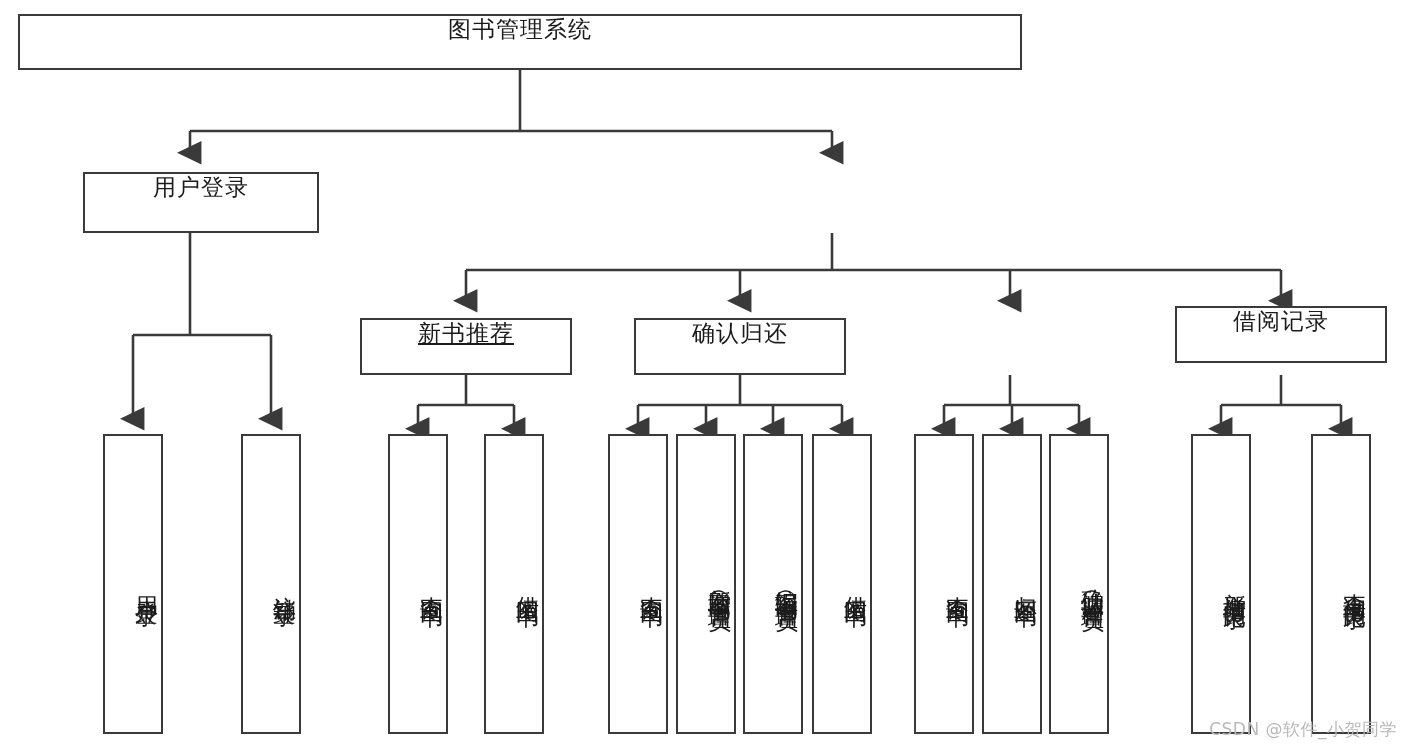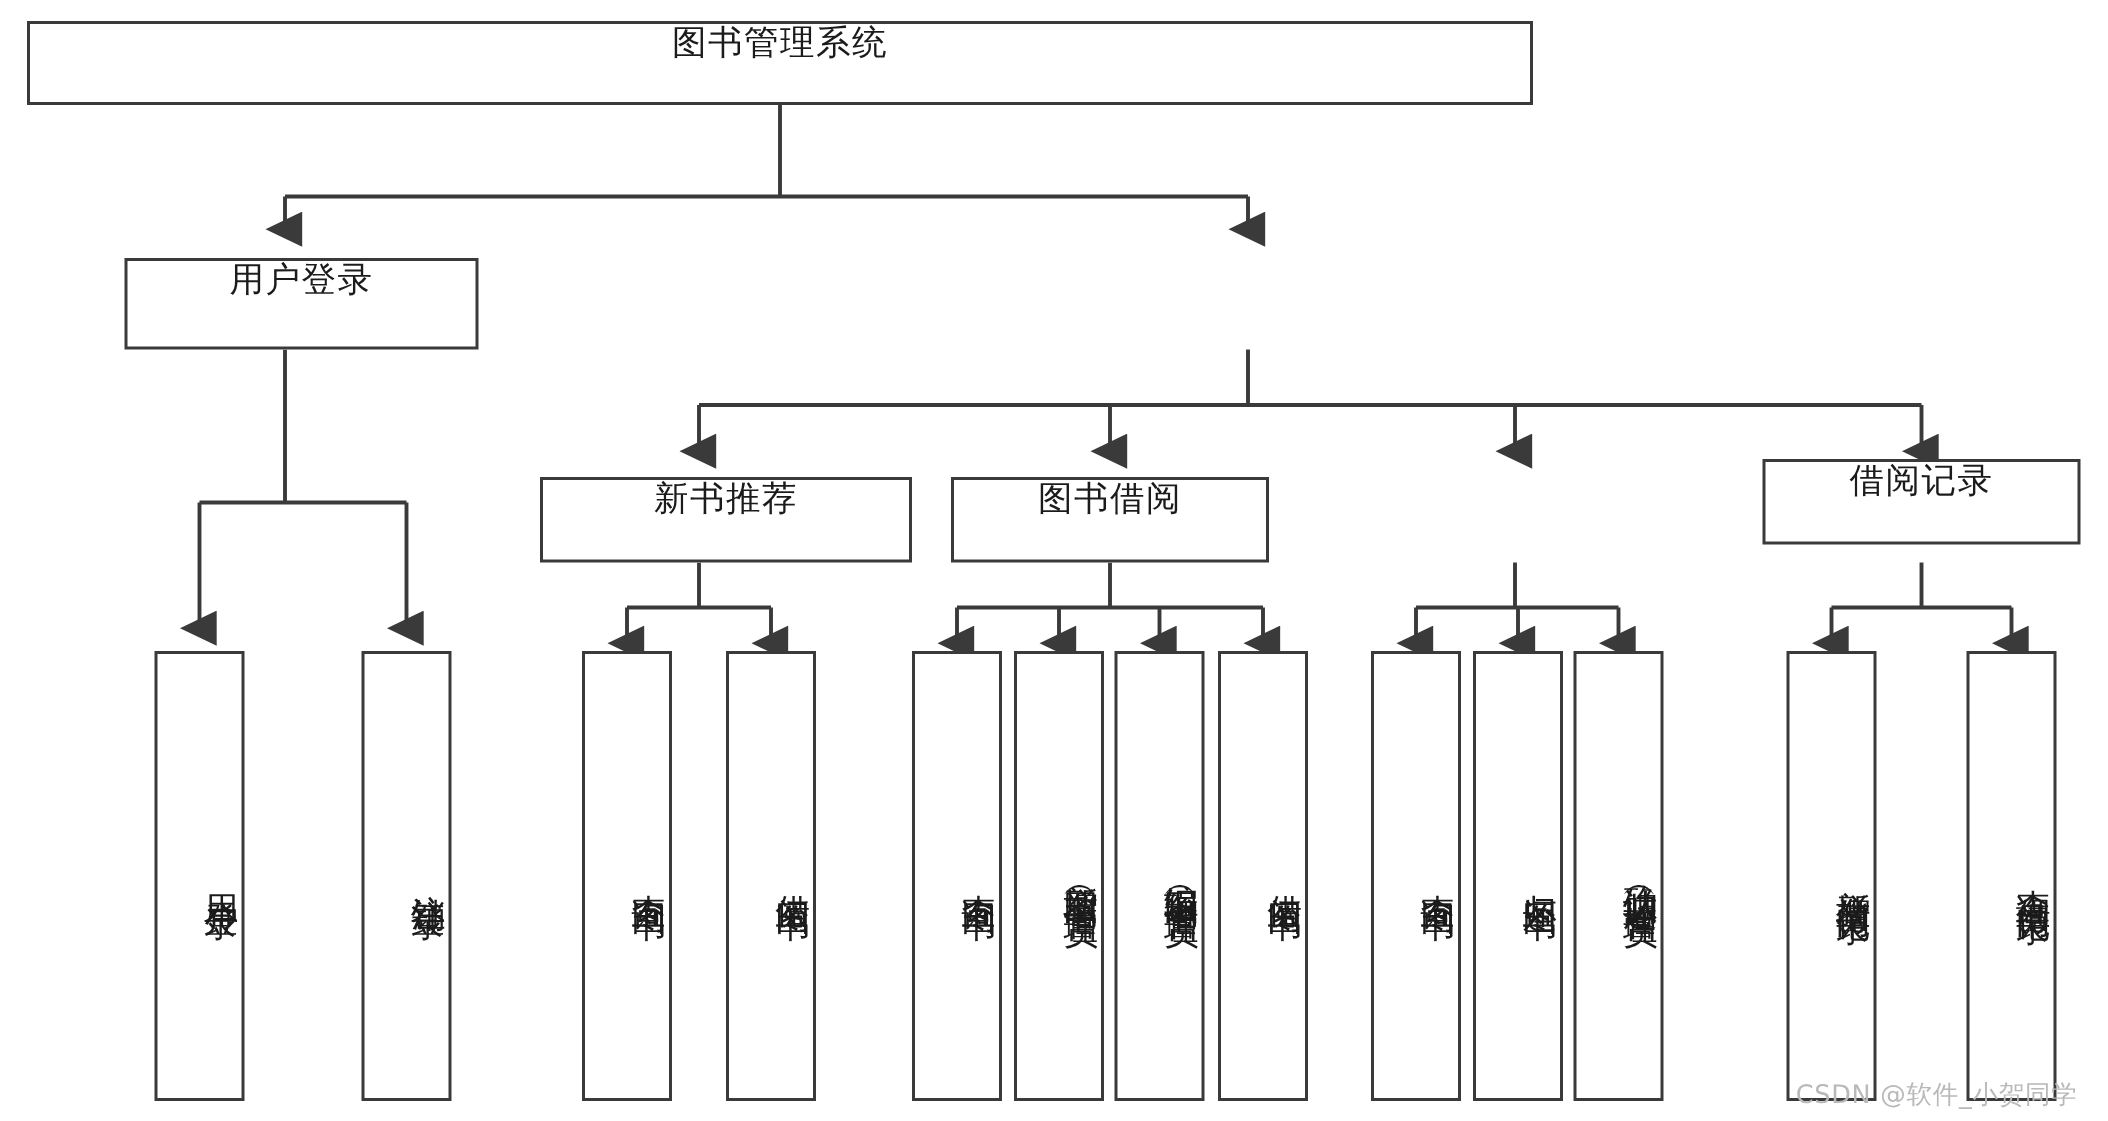--- a/index.html
+++ b/index.html
@@ -49,21 +49,21 @@
   }
   .node.vert .vlabel{
     writing-mode:vertical-rl;
     text-orientation:upright;
     white-space:normal;
     text-align:center;
     max-height:100%;
   }
   .watermark{
     position:absolute;
-    right:20px;
+    right:8px;
     bottom:6px;
     font-size:17px;
     color:#b9b9b9;
     letter-spacing:0.5px;
     white-space:nowrap;
     user-select:none;
     margin-left:36px;
   }
 </style>
 </head>
@@ -122,25 +122,25 @@
   </svg>
 
   <div class="node root horiz" style="left:18px;top:14px;width:1004px;height:56px;">
     <span>图书管理系统</span>
   </div>
 
   <div class="node horiz" style="left:83px;top:172px;width:236px;height:61px;">
     <span>用户登录</span>
   </div>
 
-  <div class="node horiz" style="left:360px;top:318px;width:248px;height:57px;">
+  <div class="node horiz" style="left:360px;top:318px;width:212px;height:57px;text-decoration:underline;">
     <span>新书推荐</span>
   </div>
   <div class="node horiz" style="left:634px;top:318px;width:212px;height:57px;">
-    <span>图书借阅</span>
+    <span>确认归还</span>
   </div>
   <div class="node horiz" style="left:1175px;top:306px;width:212px;height:57px;">
     <span>借阅记录</span>
   </div>
 
   <div class="node vert" style="left:103px;top:434px;width:60px;height:300px;">
     <span class="vlabel">用户登录</span>
   </div>
   <div class="node vert" style="left:241px;top:434px;width:60px;height:300px;">
     <span class="vlabel">注销登录</span>

